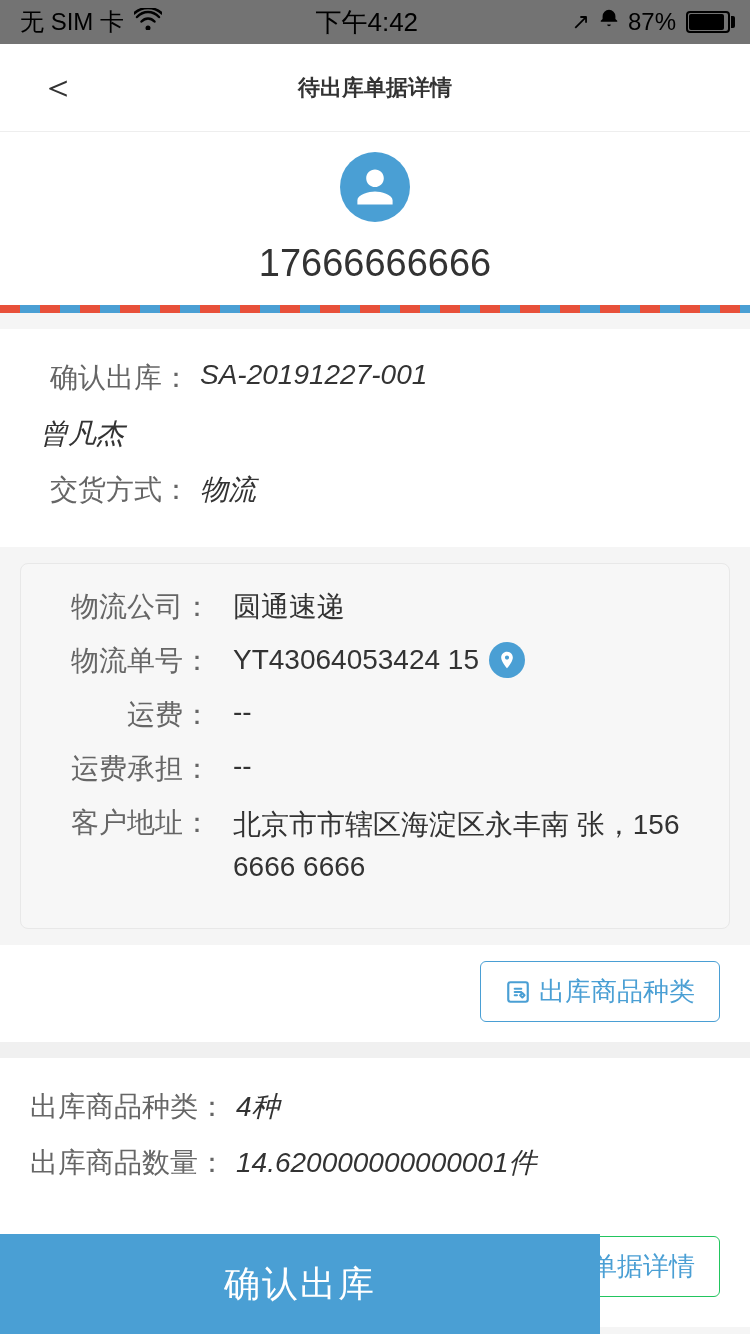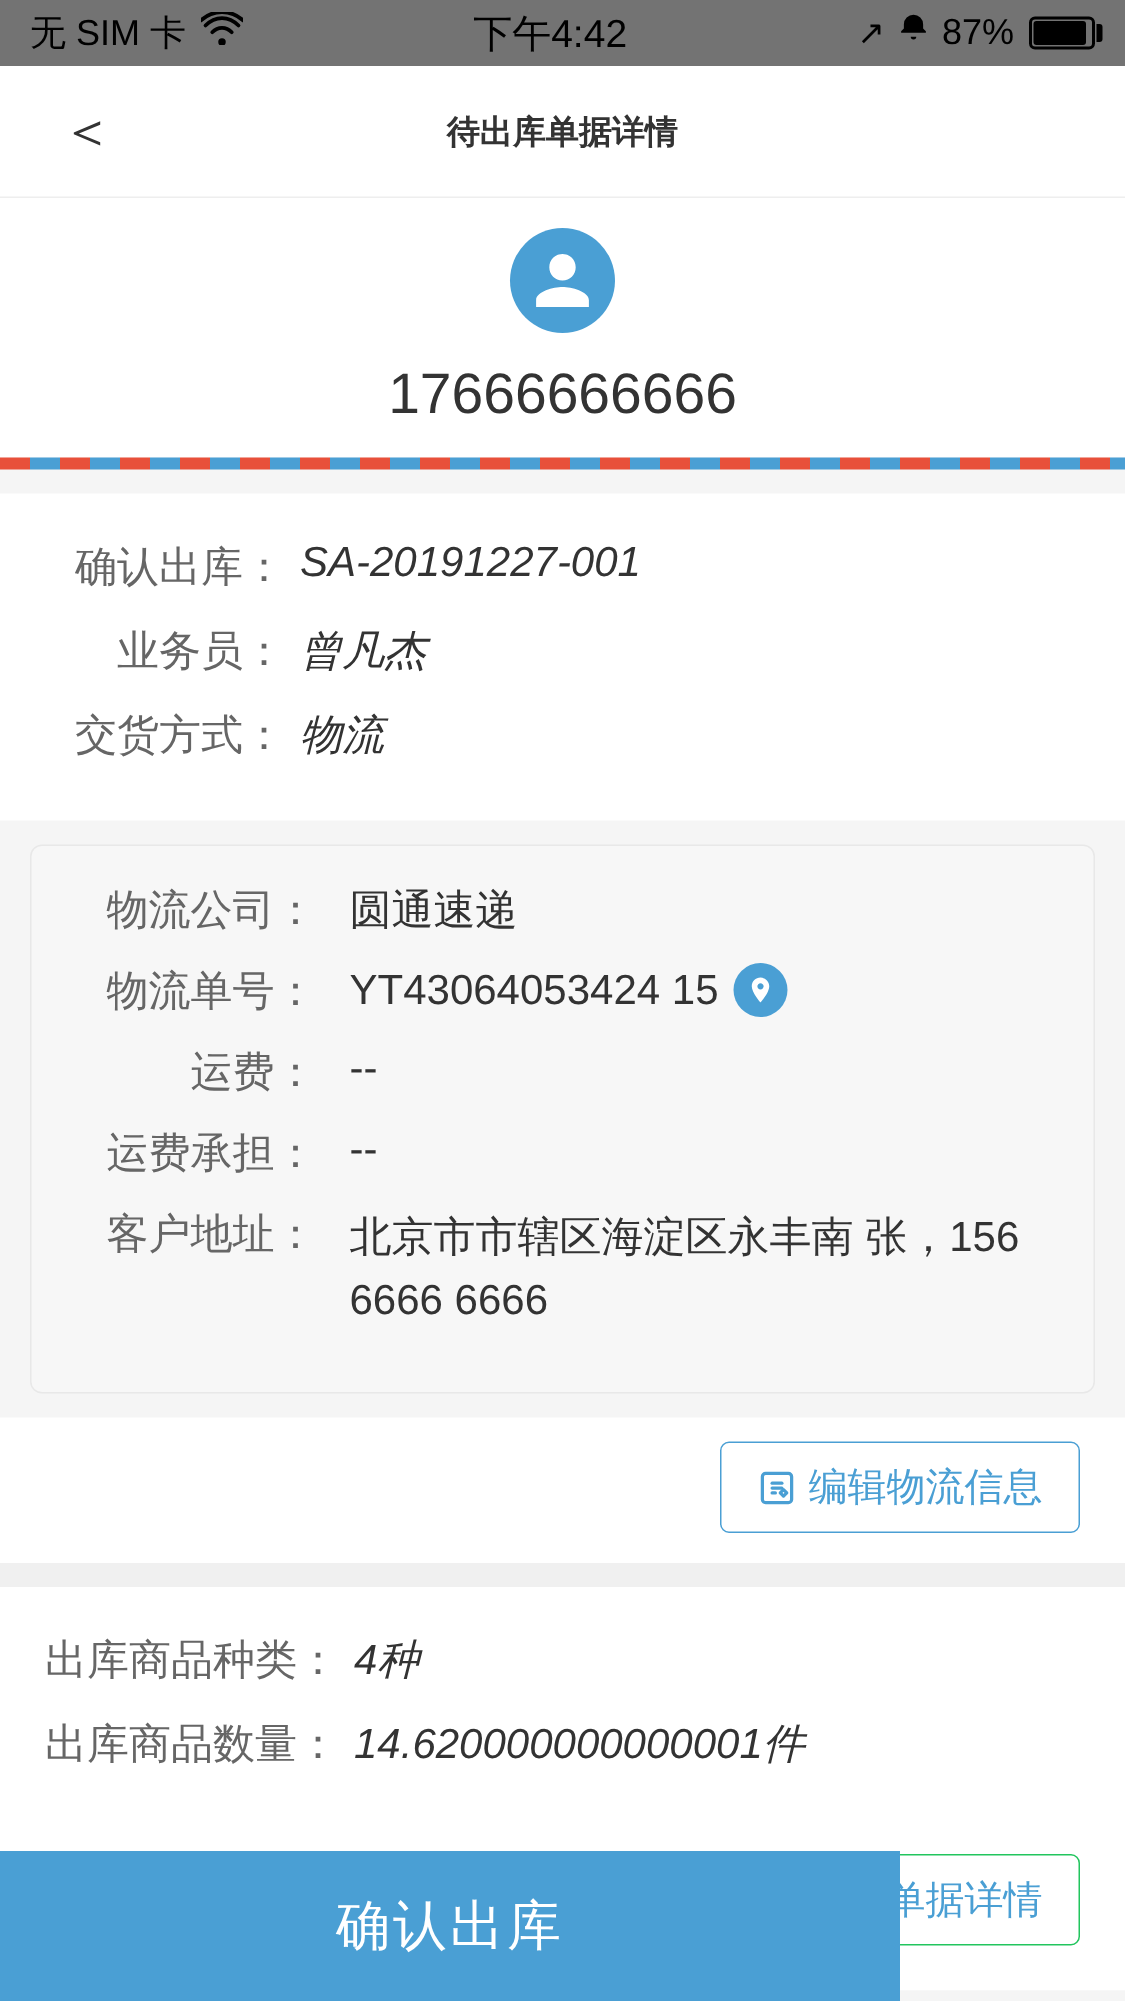--- a/index.html
+++ b/index.html
@@ -334,21 +334,20 @@
   </div>
 
   <div class="dashed-separator"></div>
 
   <div class="info-section">
     <div class="info-row">
       <span class="info-label">确认出库：</span>
       <span class="info-value">SA-20191227-001</span>
     </div>
     <div class="info-row">
-      <span class="info-label">业务员：</span>
       <span class="info-value">曾凡杰</span>
     </div>
     <div class="info-row">
       <span class="info-label">交货方式：</span>
       <span class="info-value">物流</span>
     </div>
   </div>
 
   <div class="logistics-section">
     <div class="logistics-row">
@@ -382,21 +381,21 @@
 
   <div class="edit-button-row">
     <button class="edit-button">
       <svg width="26" height="26" viewBox="0 0 24 24" fill="none" stroke="#4a9fd4" stroke-width="2" stroke-linecap="round" stroke-linejoin="round">
         <rect x="3" y="3" width="18" height="18" rx="2" ry="2"></rect>
         <line x1="9" y1="9" x2="15" y2="9"></line>
         <line x1="9" y1="12" x2="15" y2="12"></line>
         <line x1="9" y1="15" x2="11" y2="15"></line>
         <path d="M14 15l2-2 2 2-2 2z"></path>
       </svg>
-      <span>编辑物流信息</span>
+      <span>出库商品种类</span>
     </button>
   </div>
 
   <div class="section-divider"></div>
 
   <div class="goods-section">
     <div class="info-row">
       <span class="info-label">出库商品种类：</span>
       <span class="info-value">4种</span>
     </div>

